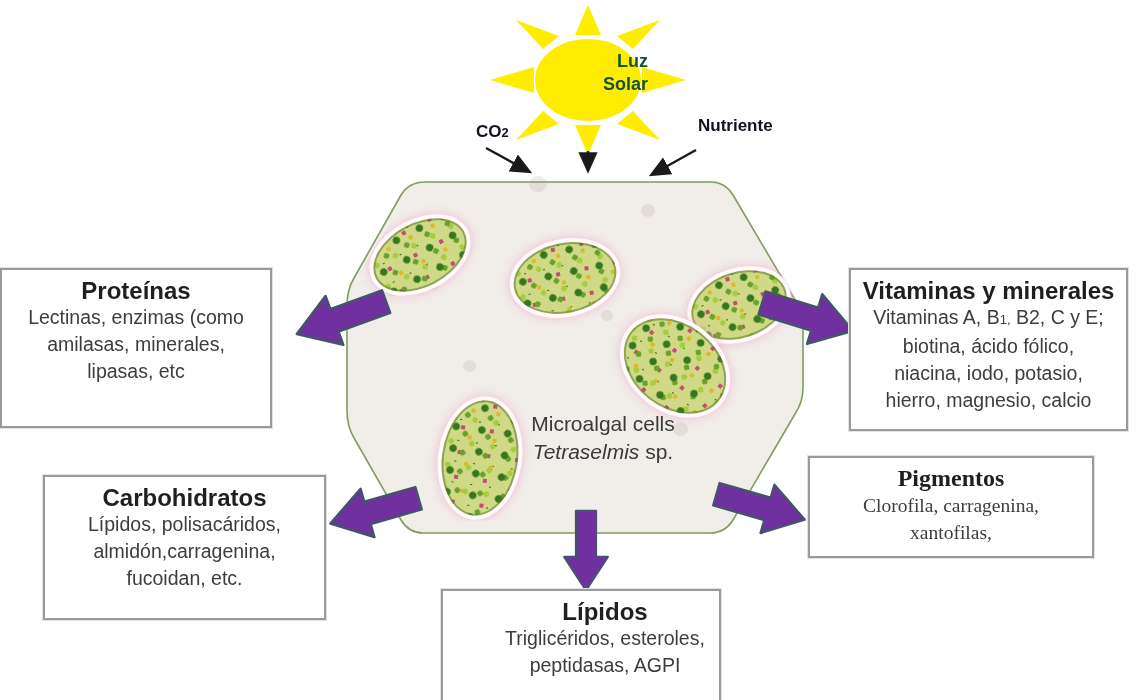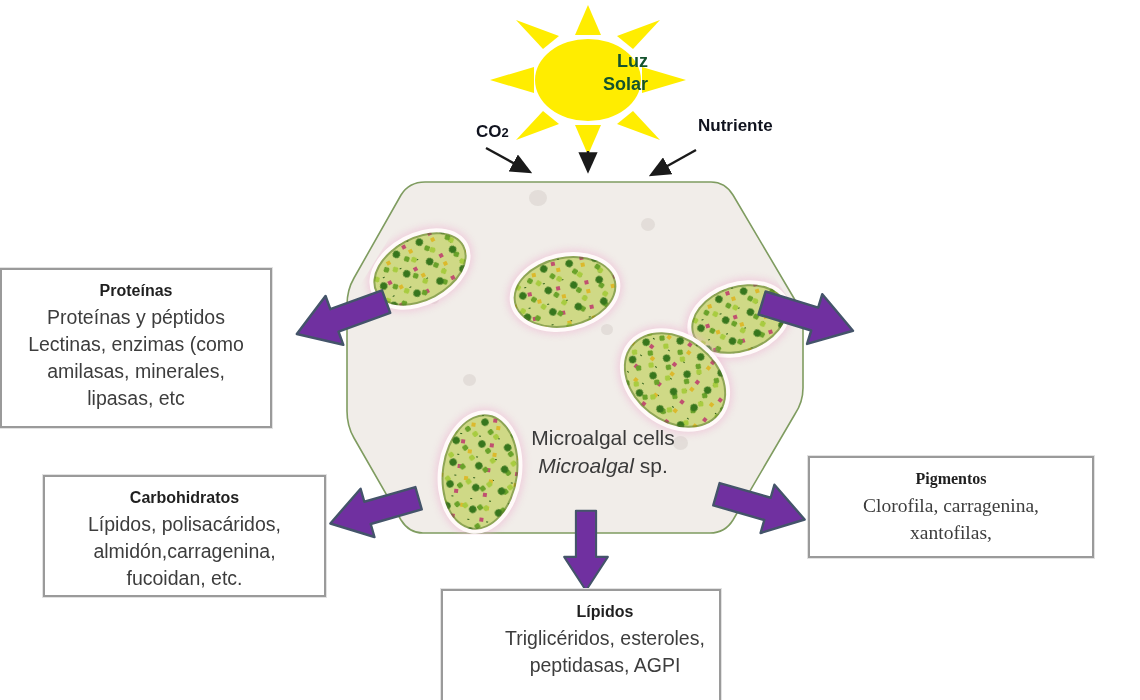--- a/index.html
+++ b/index.html
@@ -6,26 +6,26 @@
   #canvas {
     position:relative; width:1140px; height:700px; background:#ffffff;
     font-family:"Liberation Sans", sans-serif; overflow:hidden;
   }
   
   .cbox {
     position:absolute; background:#ffffff; border:2px solid #9a9a9a;
     box-shadow:0 0 0 1px #e2e2e2; text-align:center; box-sizing:border-box;
     padding-top:7px; color:#3d3d3d; font-size:19.5px; line-height:27px;
   }
-  .cbox .title { font-weight:bold; color:#1f1f1f; font-size:16px; }
+  .cbox .title { font-weight:bold; color:#1f1f1f; font-size:24px; }
   .subnum { font-size:13px; }
   
   #panel-border { position:absolute; left:343px; top:178px; }
   #panel-content {
-    position:absolute; left:343px; top:178px; width:464px; height:360px;
+    position:absolute; left:343px; top:164px; width:464px; height:360px;
     clip-path:polygon(17.5% 1%, 79.5% 1%, 99.3% 40%, 99.3% 60%, 80% 99%, 17% 99%, 0.7% 67%, 0.7% 36%);
     text-decoration:underline;
   }
   .bgdot { position:absolute; border-radius:50%; background:rgba(140,130,118,0.14); }
   .cell {
     position:absolute; border-radius:50%;
     border:2px solid rgba(90,122,46,0.55);
     box-shadow:0 0 0 4px rgba(255,252,250,0.95), 0 0 6px 7px rgba(238,178,208,0.45);
     background-color:#cfd986;
     background-image:
@@ -76,21 +76,21 @@
     <div class="bgdot" style="left:86px;top:116px;width:10px;height:10px;"></div>
 
     <div class="cell" style="left:27px;top:59px;width:96px;height:60px;transform:rotate(-28deg);"></div>
     <div class="cell" style="left:170px;top:79px;width:100px;height:66px;transform:rotate(-12deg);"></div>
     <div class="cell" style="left:347px;top:108px;width:94px;height:62px;transform:rotate(-18deg);"></div>
     <div class="cell" style="left:276px;top:160px;width:108px;height:80px;transform:rotate(38deg);"></div>
     <div class="cell" style="left:99px;top:236px;width:72px;height:112px;transform:rotate(8deg);"></div>
 
     <div id="micro-caption">
       <div>Microalgal cells</div>
-      <div><span class="it">Microalgal</span><span> sp.</span></div>
+      <div><span class="it">Tetraselmis</span><span> sp.</span></div>
     </div>
   </div>
 
   <svg id="sun" width="220" height="152" viewBox="0 0 220 152">
     <g fill="#FFED00">
       <polygon points="110,1 97,31 123,31"></polygon>
       <polygon points="110,151 97,121 123,121"></polygon>
       <polygon points="12,76 56,63 56,89"></polygon>
       <polygon points="208,76 164,63 164,89"></polygon>
       <polygon points="38,16 65,45 81,32"></polygon>
@@ -132,39 +132,45 @@
     </svg>
   <svg class="parrow" style="left:709px;top:479px;transform:rotate(16deg);" width="104" height="56" viewBox="0 0 100 58">
       <polygon points="2,17 57,17 57,3 97,29 57,55 57,41 2,41"></polygon>
     </svg>
   <svg class="parrow" style="left:544px;top:520px;transform:rotate(90deg);" width="84" height="62" viewBox="0 0 100 58">
       <polygon points="2,17 57,17 57,3 97,29 57,55 57,41 2,41"></polygon>
     </svg>
 
   <div class="cbox" style="left:0px;top:268px;width:272px;height:160px;">
     <div class="title">Proteínas</div>
-    <div>Proteínas y péptidos</div>
     <div>Lectinas, enzimas (como</div>
     <div>amilasas, minerales,</div>
     <div>lipasas, etc</div>
   </div>
 
-  <div class="cbox" style="left:43px;top:475px;width:283px;height:122px;">
+  <div class="cbox" style="left:43px;top:475px;width:283px;height:145px;">
     <div class="title">Carbohidratos</div>
     <div>Lípidos, polisacáridos,</div>
     <div>almidón,carragenina,</div>
     <div>fucoidan, etc.</div>
   </div>
 
   <div class="cbox" style="left:441px;top:589px;width:280px;height:126px;padding-left:48px;">
     <div class="title">Lípidos</div>
     <div>Triglicéridos, esteroles,</div>
     <div>peptidasas, AGPI</div>
   </div>
 
   <div class="cbox" style="left:808px;top:456px;width:286px;height:102px;font-family:Liberation Serif, serif;">
     <div class="title">Pigmentos</div>
     <div>Clorofila, carragenina,</div>
     <div>xantofilas,</div>
   </div>
 
+  <div class="cbox" style="left:849px;top:268px;width:279px;height:163px;">
+    <div class="title">Vitaminas y minerales</div>
+    <div><span>Vitaminas A, B</span><span class="subnum">1,</span><span> B2, C y E;</span></div>
+    <div>biotina, ácido fólico,</div>
+    <div>niacina, iodo, potasio,</div>
+    <div>hierro, magnesio, calcio</div>
+  </div>
 
 </div>
 
 </body></html>

